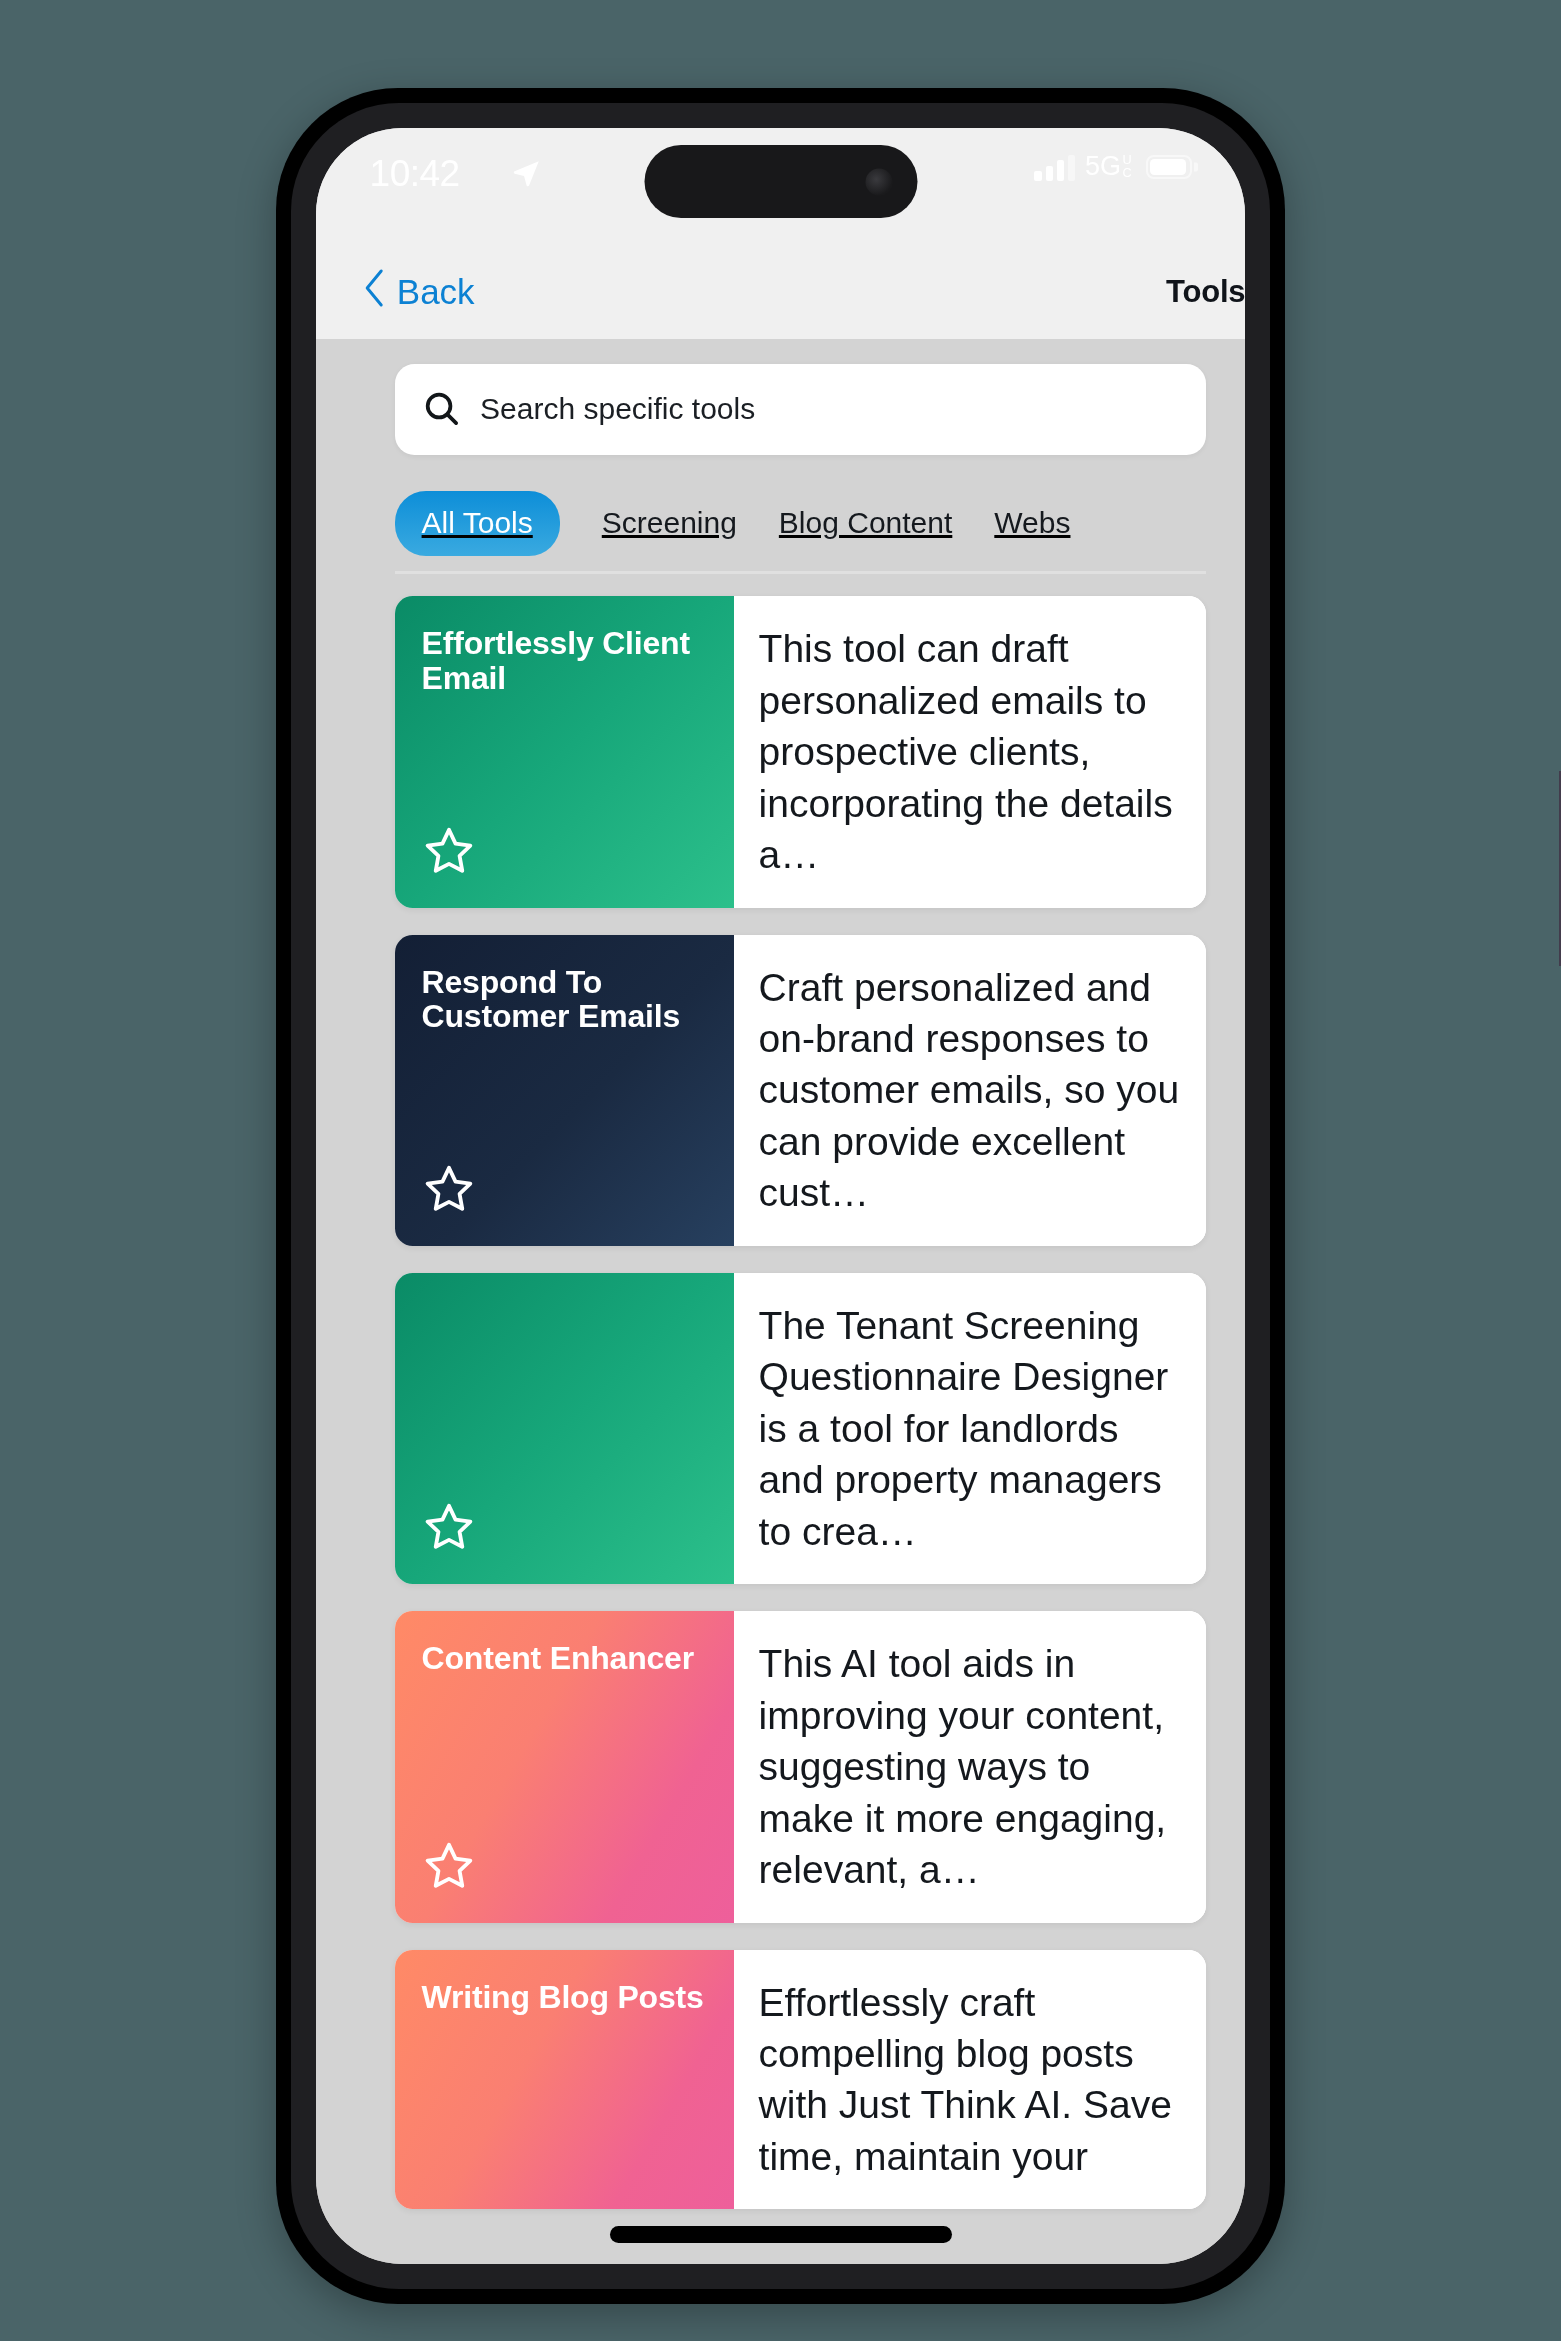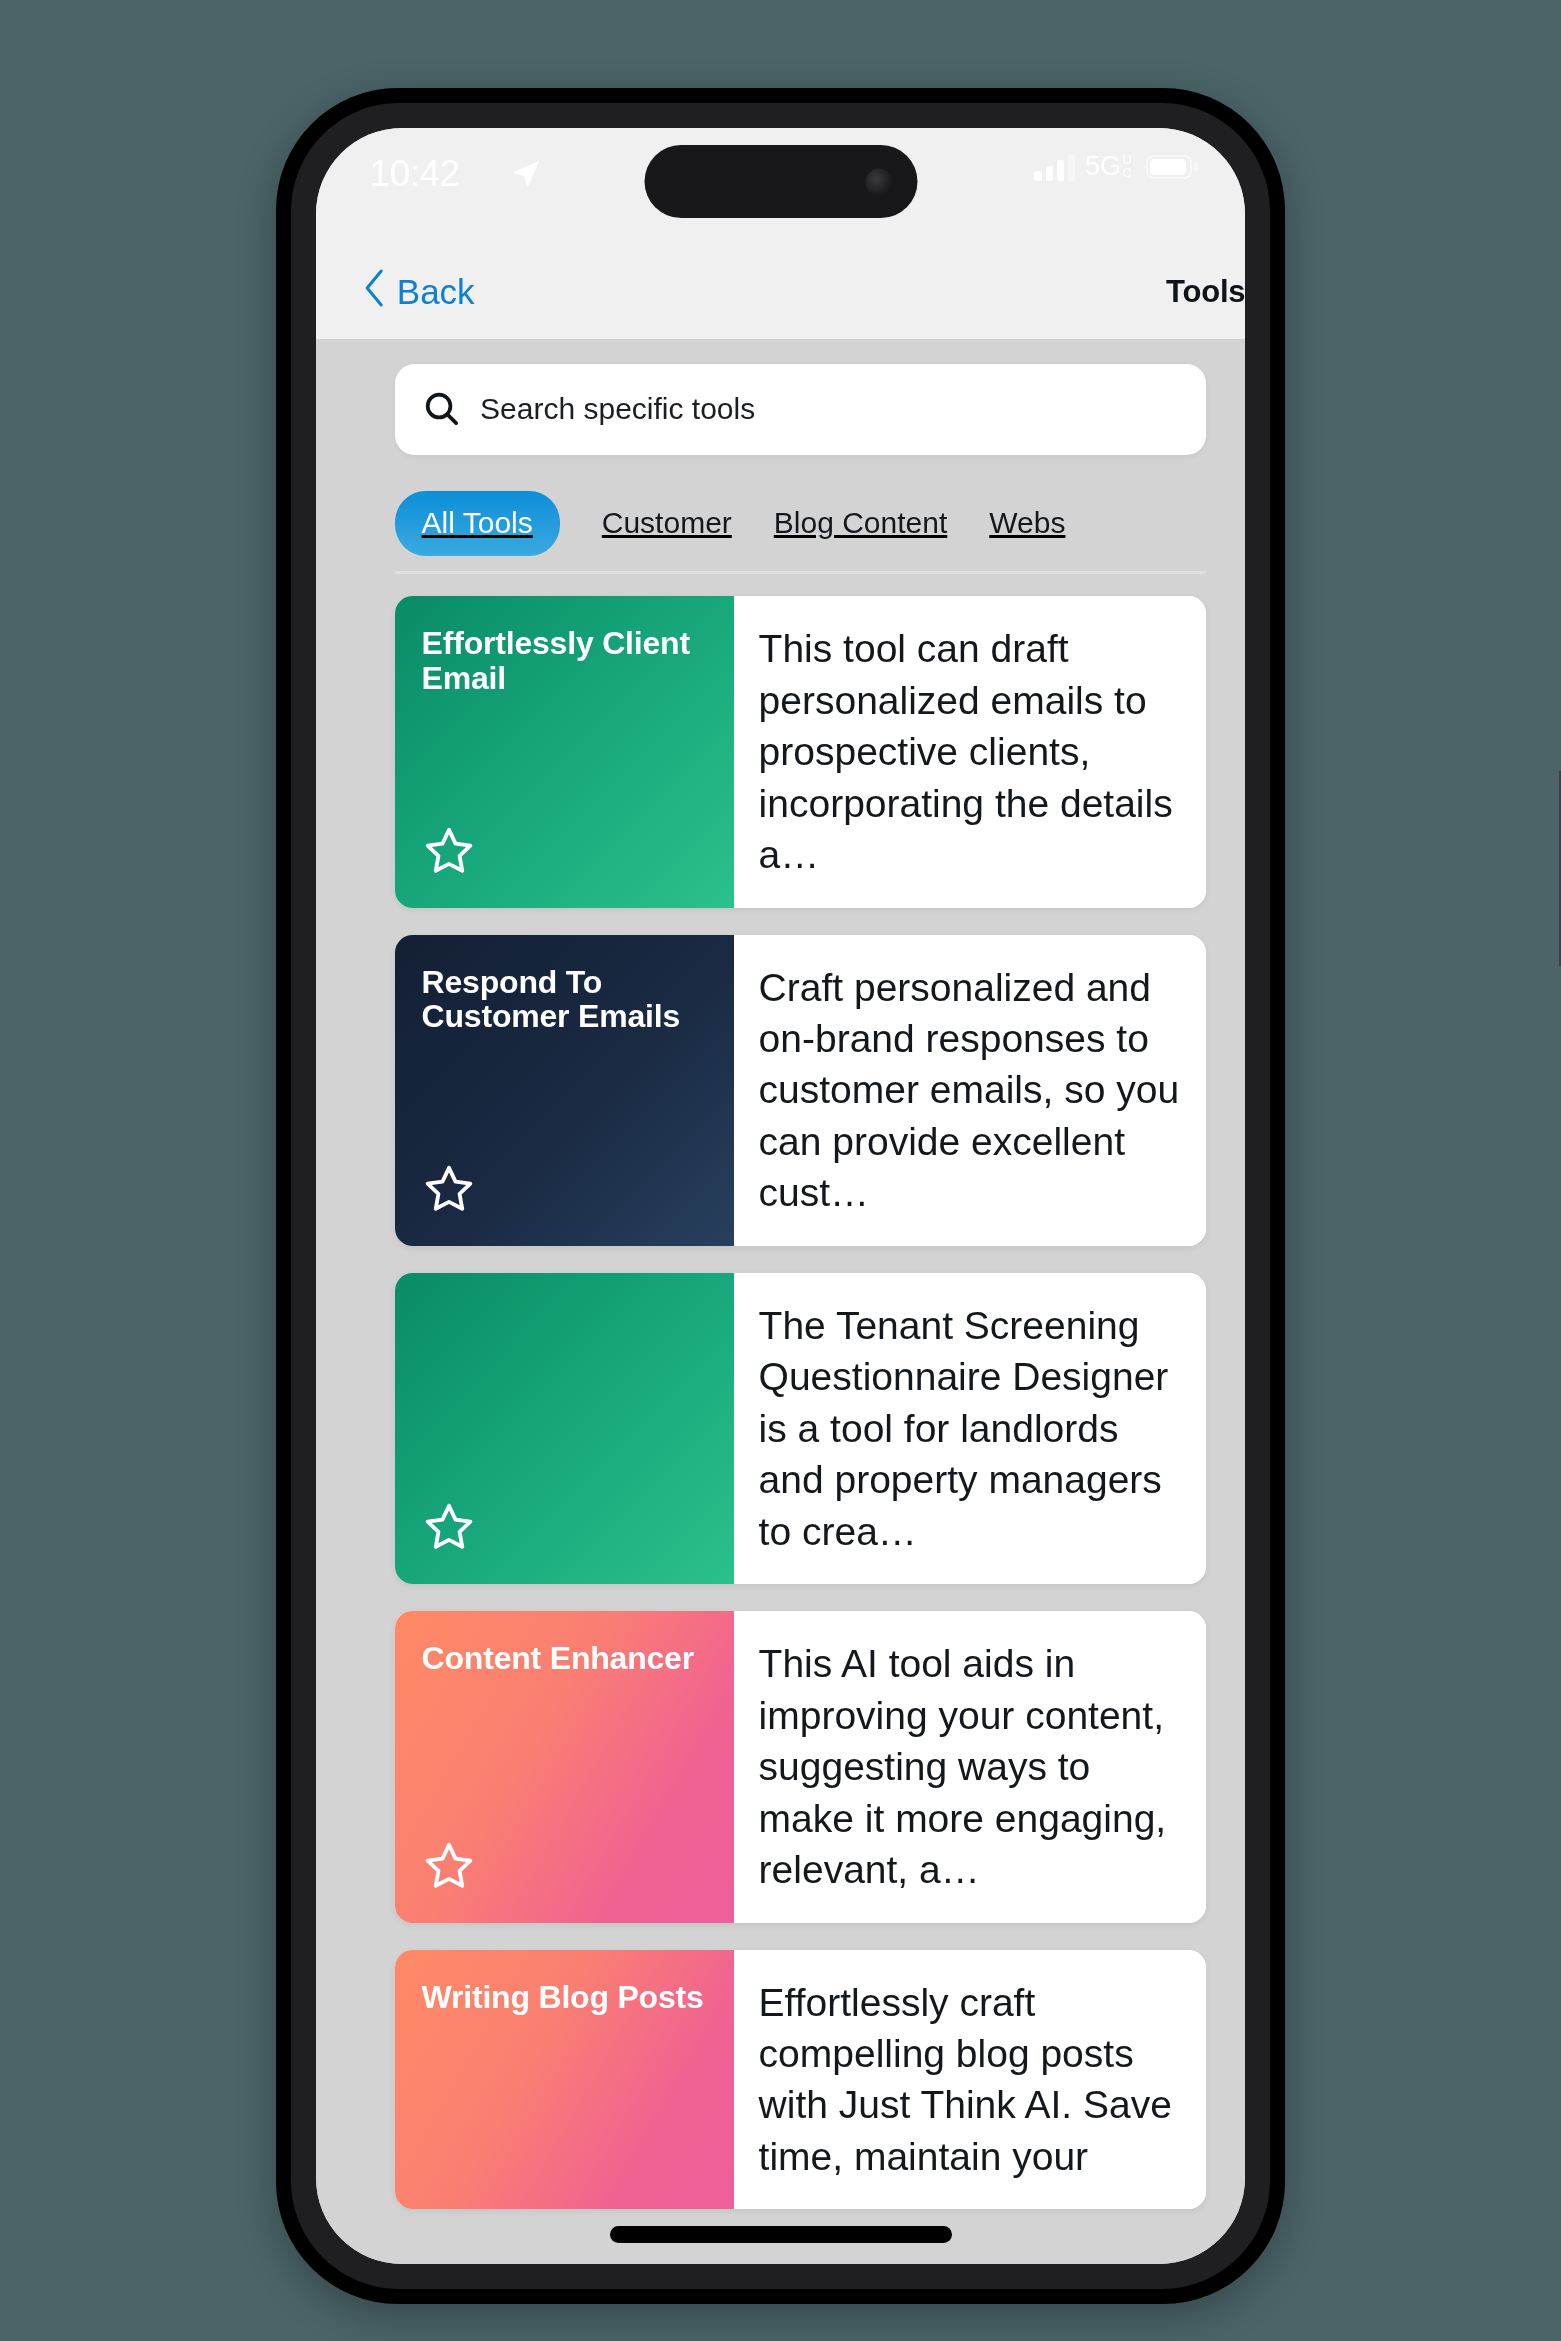--- a/index.html
+++ b/index.html
@@ -264,21 +264,21 @@
                   <path d="M15.6 15.6 21 21" stroke="#121619" stroke-width="2.3" stroke-linecap="round"></path>
                 </svg>
               </span>
               <span class="search-text">Search specific tools</span>
             </div>
           </div>
 
           <div class="tabs-wrap">
             <div class="tabs">
               <div class="tab active">All Tools</div>
-              <div class="tab">Customer</div>
+              <div class="tab">Screening</div>
               <div class="tab">Blog Content</div>
               <div class="tab">Webs</div>
             </div>
             <div class="tabs-rule"></div>
           </div>
 
           <div class="cards">
 
             <div class="card">
               <div class="card-left grad-green">

